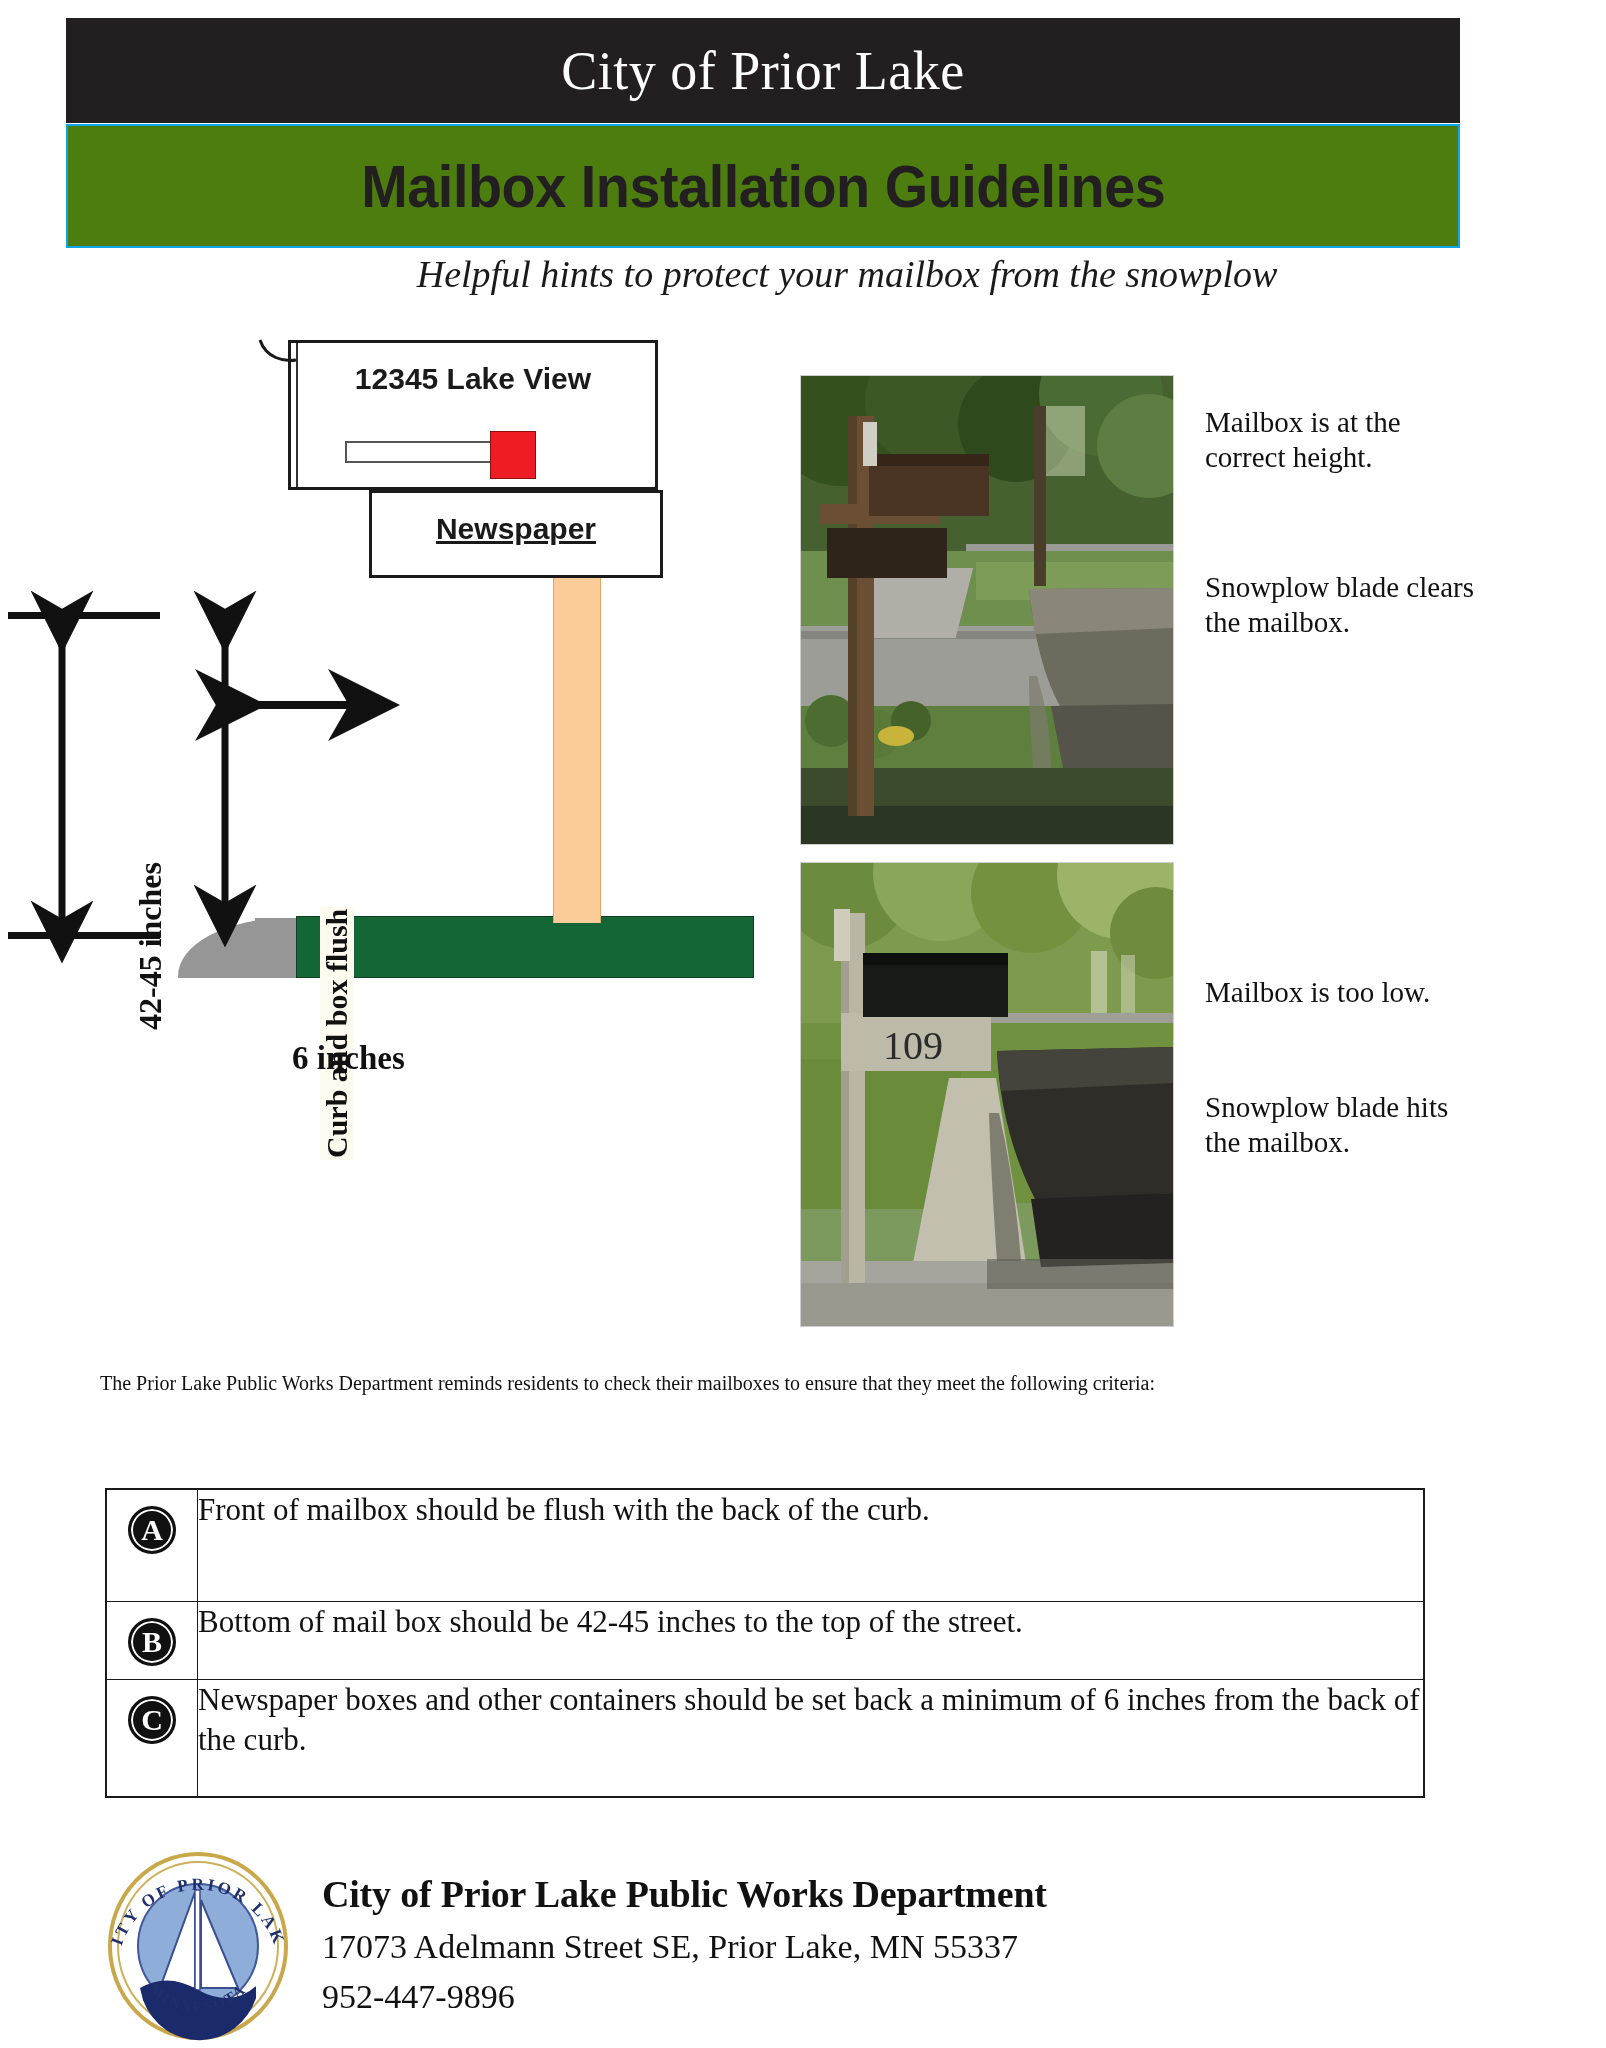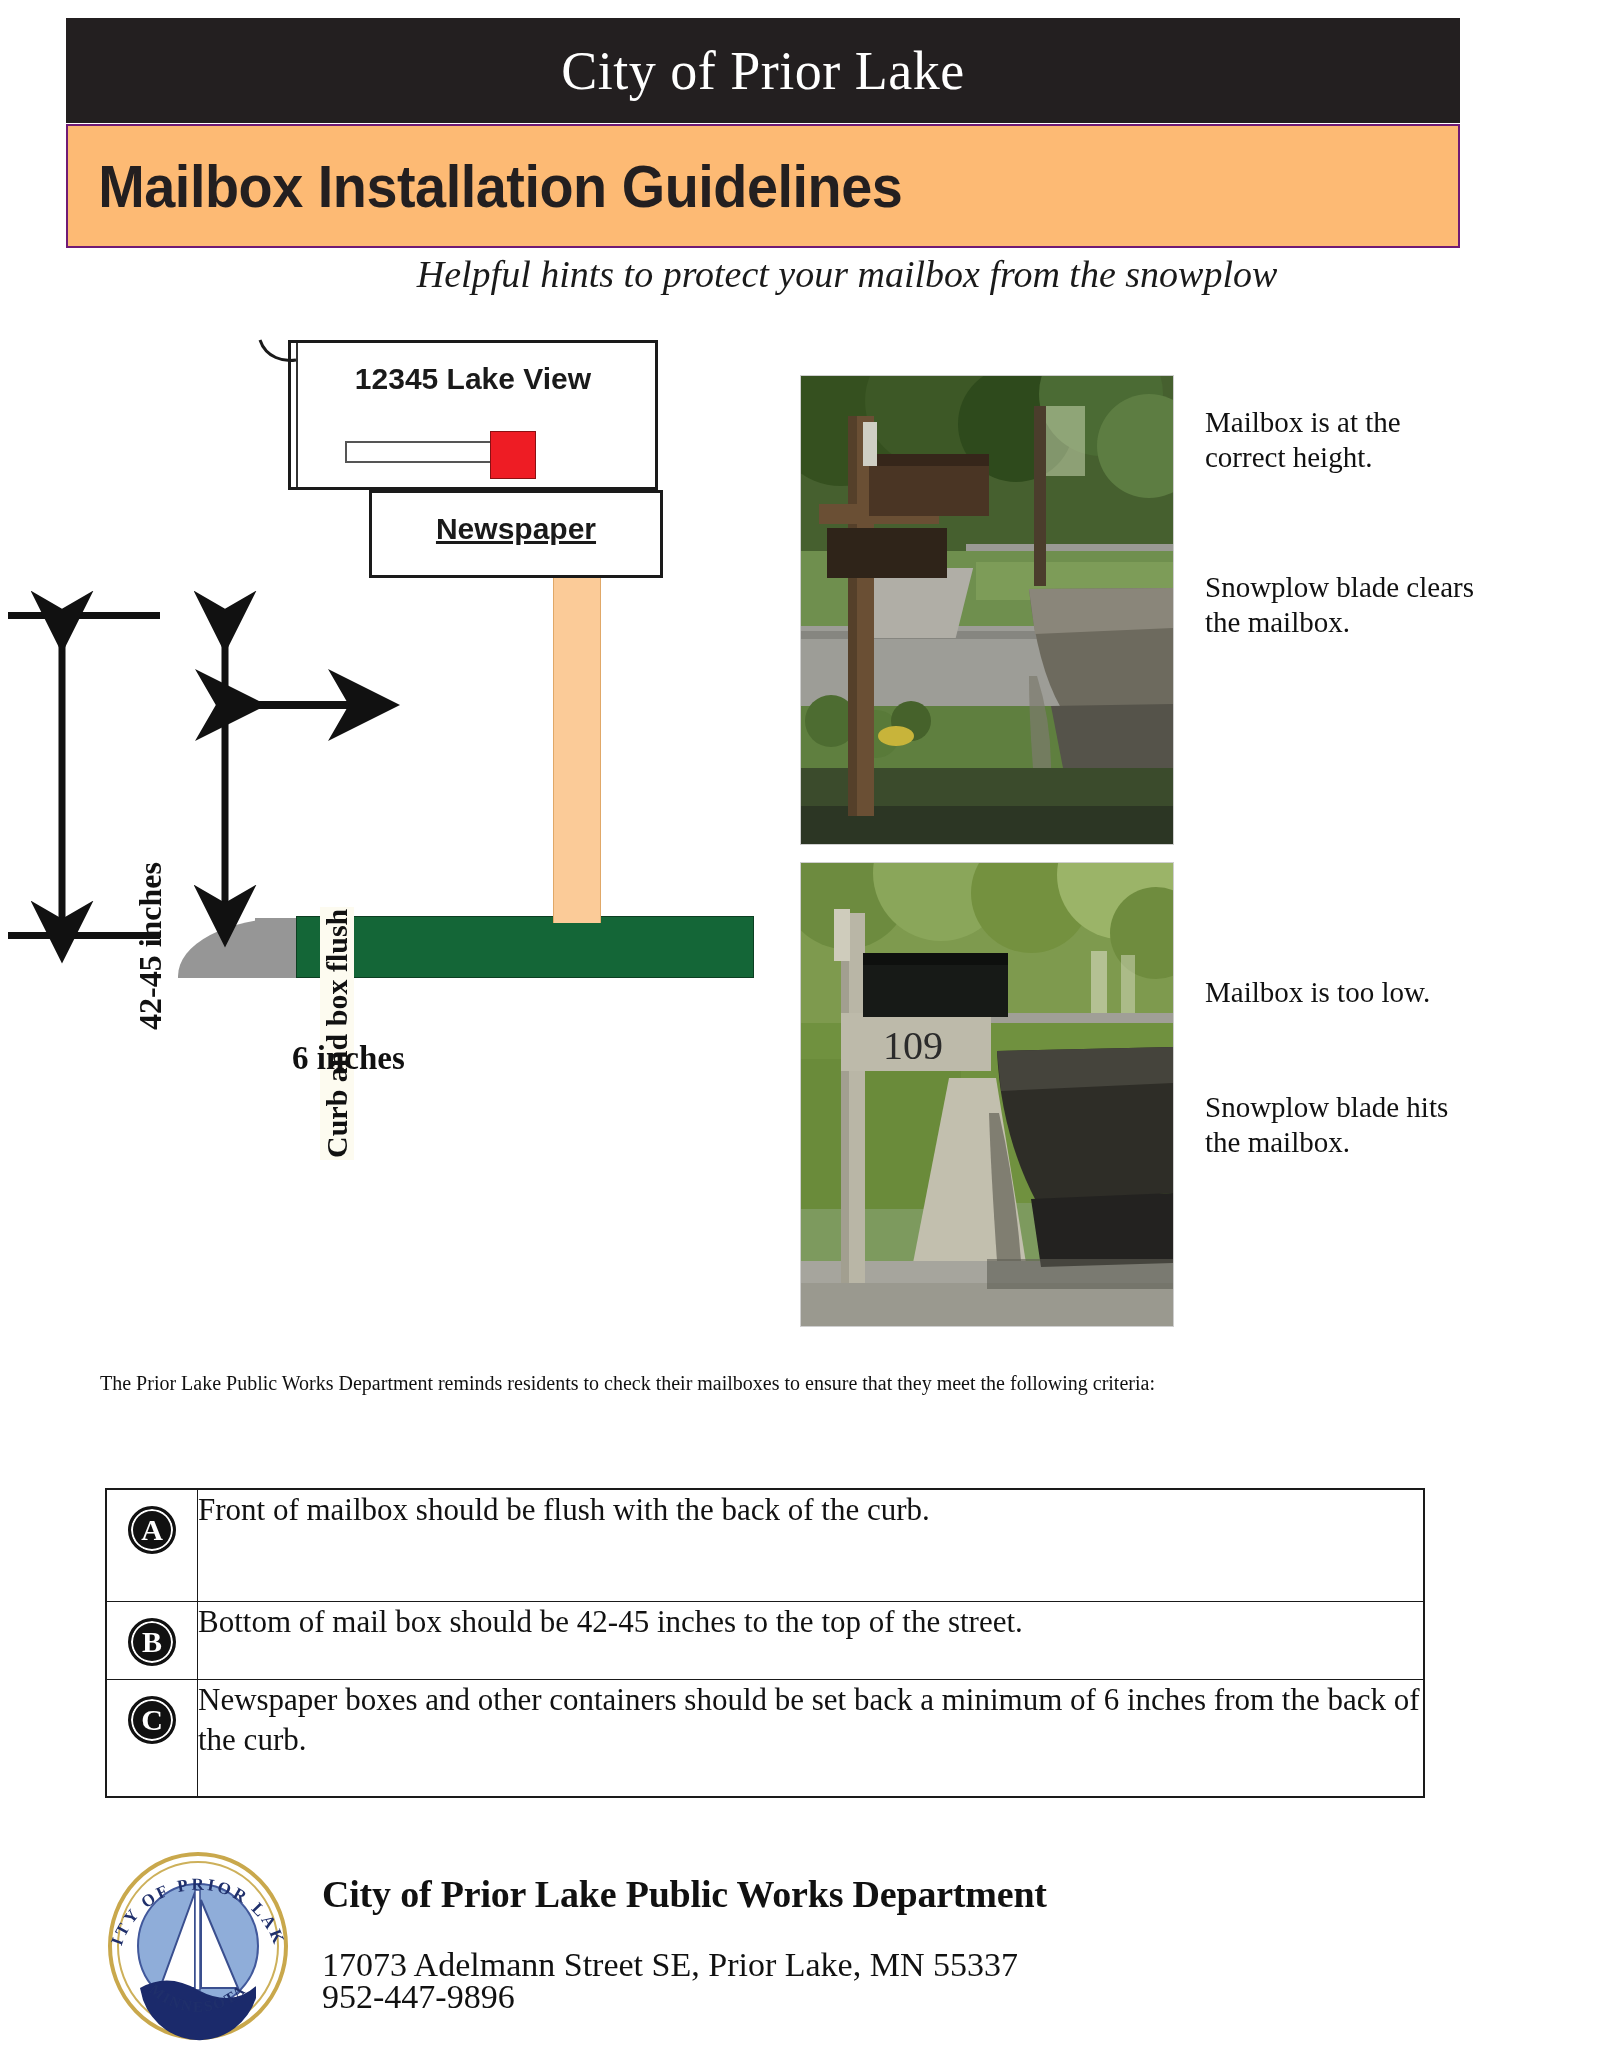--- a/index.html
+++ b/index.html
@@ -31,24 +31,25 @@
     font-family: "Liberation Serif", "DejaVu Serif", serif;
     font-size: 54px;
     font-weight: 400;
     letter-spacing: 0.5px;
     line-height: 1;
   }
   .title-box {
     position: absolute;
     left: 66px; top: 124px;
     width: 1390px; height: 120px;
-    border: 2px solid #701a75;
-    background: #fdba74;
+    border: 2px solid #0ea5e9;
+    background: #4d7c0f;
     display: flex;
     align-items: center;
+    justify-content: center;
   }
   .title-box-text {
     font-family: "Liberation Sans Narrow", "Liberation Sans", sans-serif;
     font-weight: 700;
     font-size: 60px;
     letter-spacing: -0.5px;
     color: #231f20;
     transform: scaleX(0.93);
     white-space: nowrap;
   }
@@ -264,21 +265,21 @@
     left: 98px; top: 1848px;
     width: 200px; height: 196px;
   }
   .foot-txt { position: absolute; left: 322px; color: #111; }
   .foot-1 {
     top: 1872px;
     font-weight: 700;
     font-size: 38px;
     letter-spacing: -0.2px;
   }
-  .foot-2 { top: 1928px; font-size: 34px; margin-top: 18px; }
+  .foot-2 { top: 1928px; font-size: 34px; }
   .foot-3 { top: 1978px; font-size: 34px; }
 </style>
 </head>
 <body>
 
 <div class="banner">
   <div class="banner-title">City of Prior Lake</div>
 </div>
 
 <div class="title-box">

